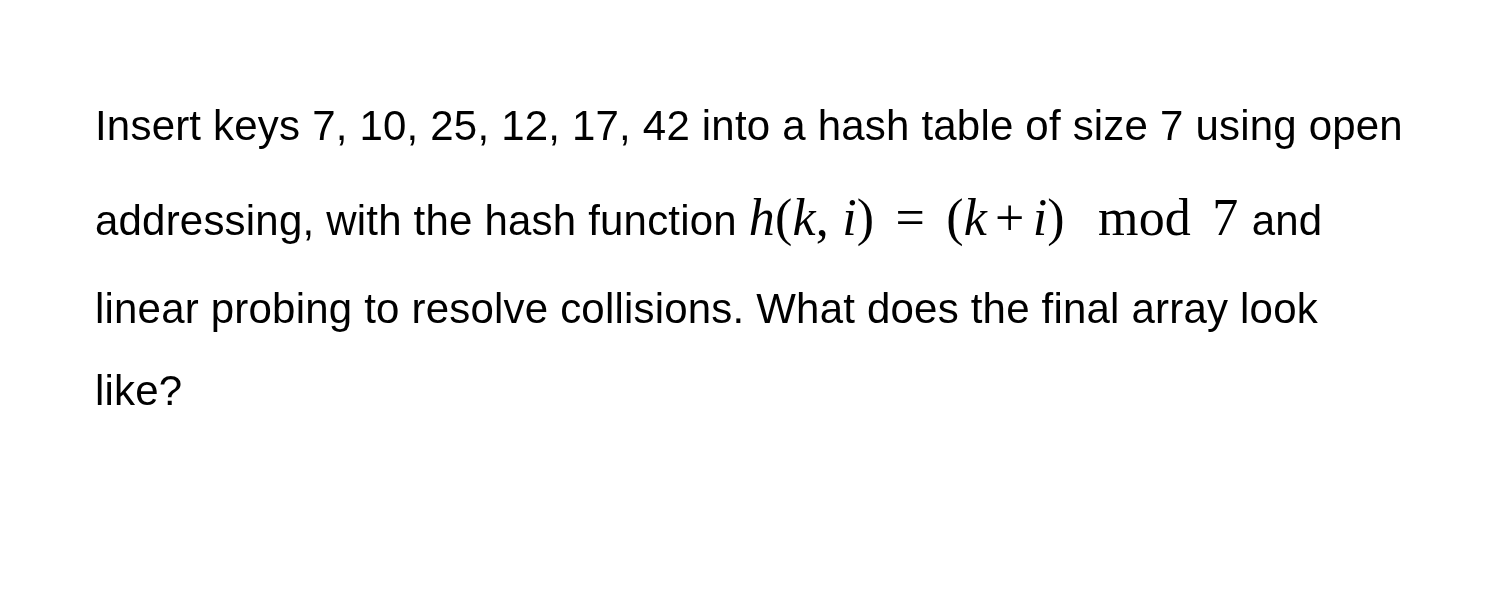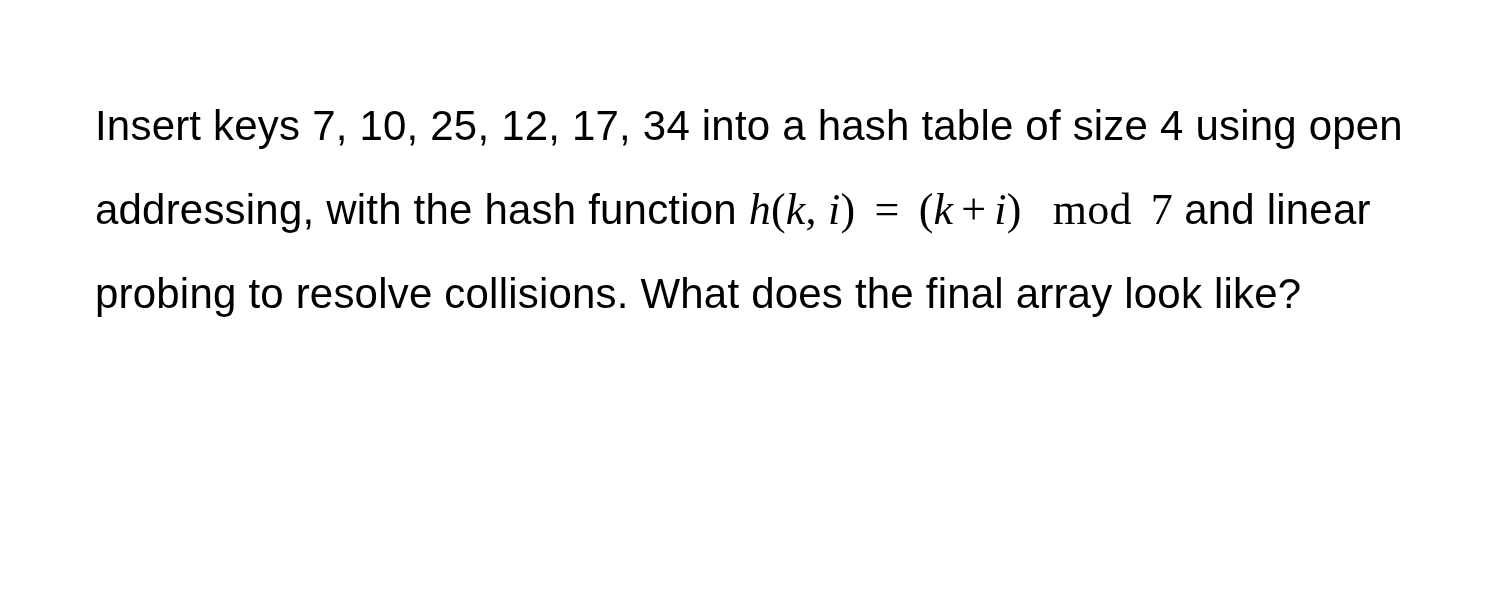--- a/index.html
+++ b/index.html
@@ -17,21 +17,21 @@
     }
     .problem-text {
       font-size: 42px;
       line-height: 1.95;
       color: #000000;
       letter-spacing: 0.2px;
     }
     .math {
       font-family: "Times New Roman", Georgia, serif;
       font-style: italic;
-      font-size: 44px;
+      font-size: 52px;
     }
     .math-paren {
       font-style: normal;
     }
     .math-op {
       font-style: normal;
       padding: 0 8px;
     }
     .math-num {
       font-style: normal;
@@ -39,21 +39,21 @@
     .mod {
       font-style: normal;
       font-family: "Times New Roman", Georgia, serif;
       padding: 0 8px 0 20px;
     }
   </style>
 </head>
 <body>
 
 <div class="problem-text">
-  <span>Insert keys 7, 10, 25, 12, 17, 34 into a hash table of size 4 using open addressing, with the hash function </span>
+  <span>Insert keys 7, 10, 25, 12, 17, 42 into a hash table of size 7 using open addressing, with the hash function </span>
   <span class="math">
     <span>h</span><span class="math-paren">(</span><span>k</span><span class="math-paren">,</span> <span>i</span><span class="math-paren">)</span>
     <span class="math-op">=</span>
     <span class="math-paren">(</span><span>k</span><span class="math-op">+</span><span>i</span><span class="math-paren">)</span>
     <span class="mod">mod</span>
     <span class="math-num">7</span>
   </span>
   <span> and linear probing to resolve collisions. What does the final array look like?</span>
 </div>
 

